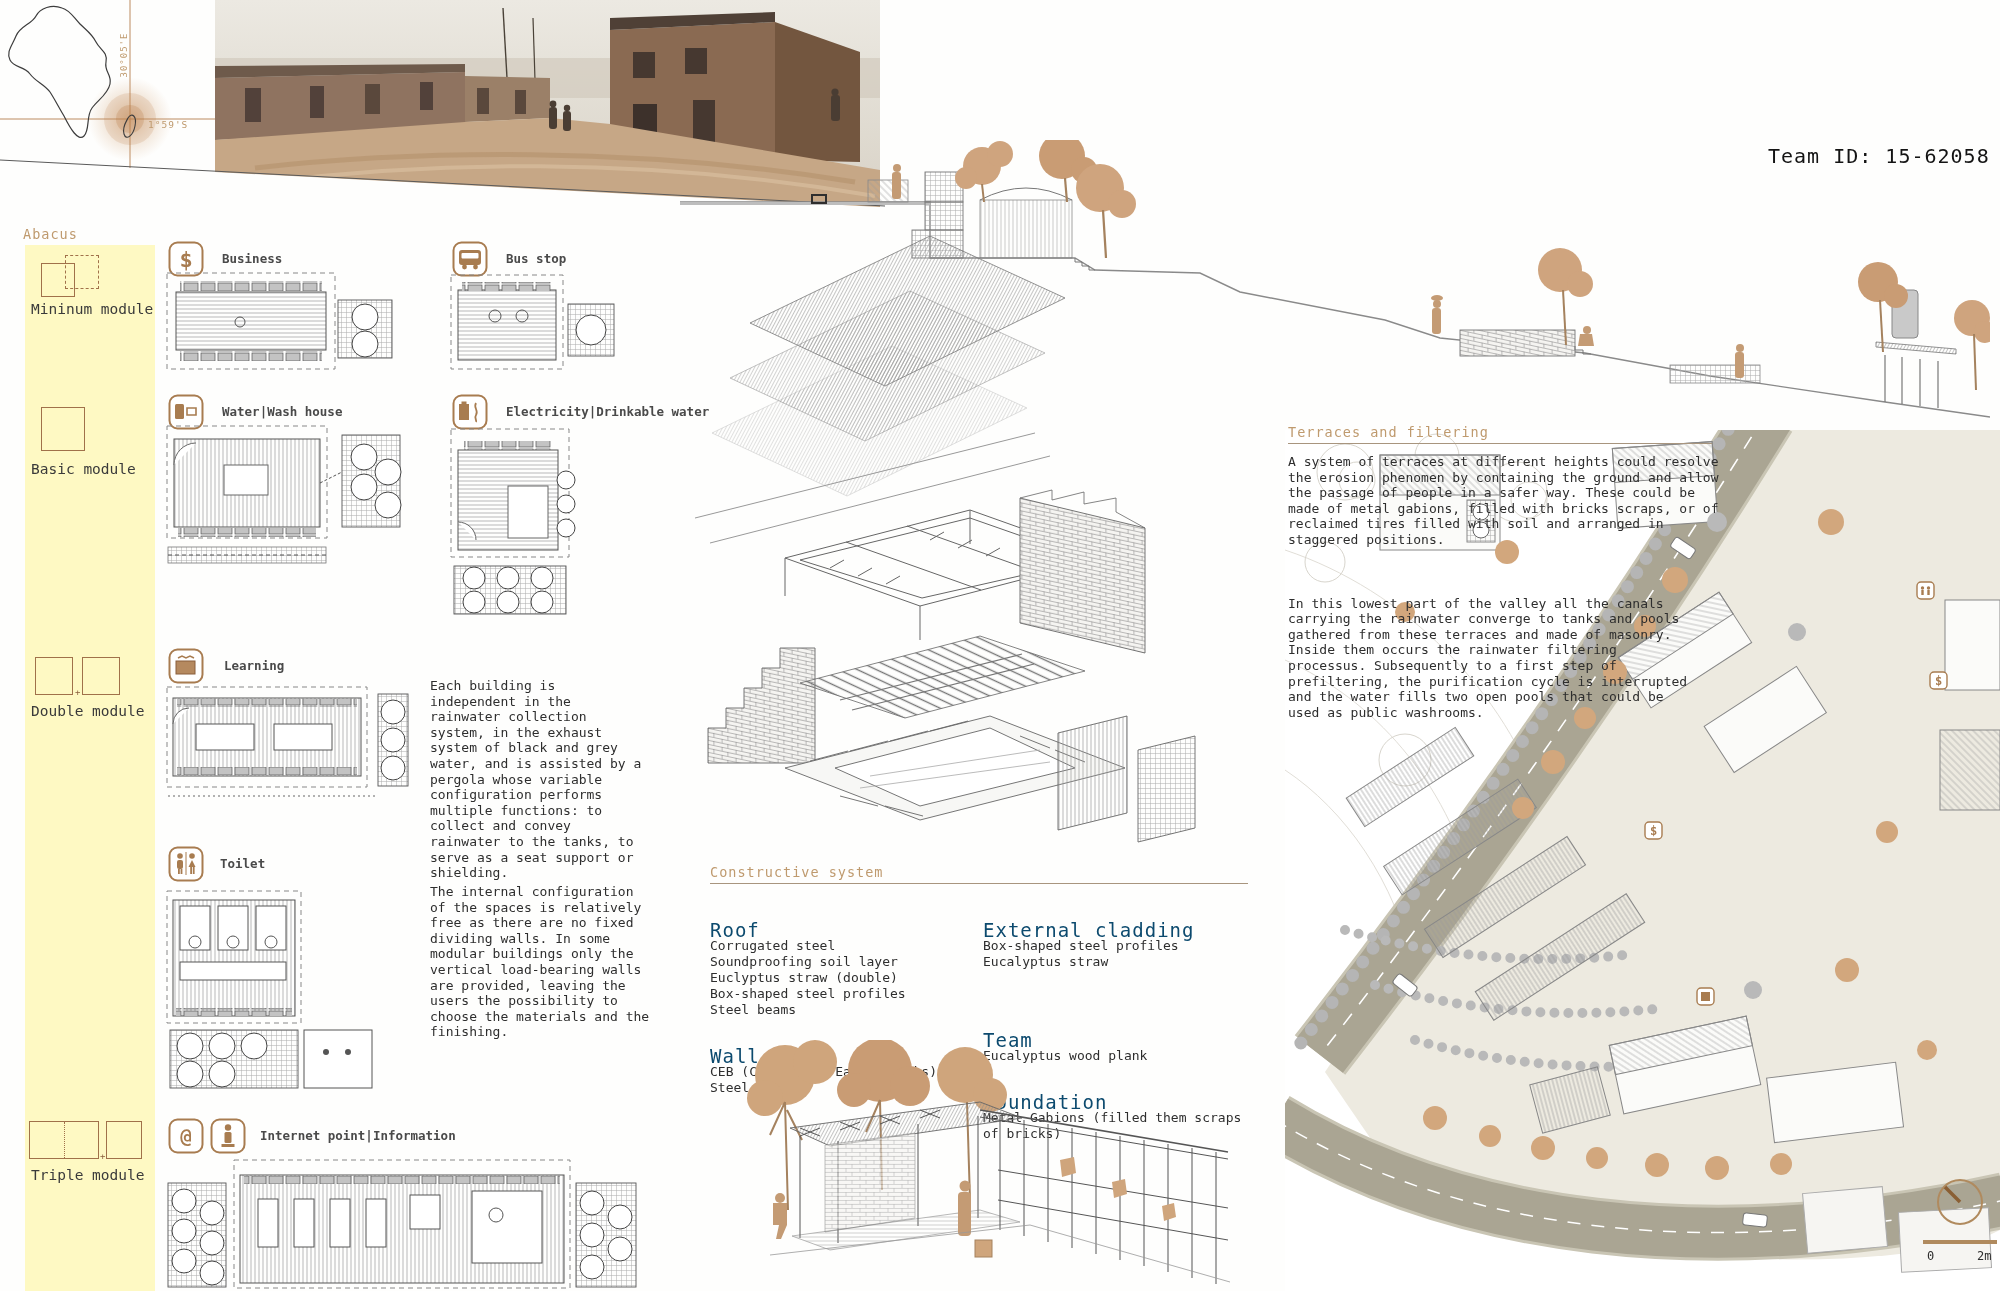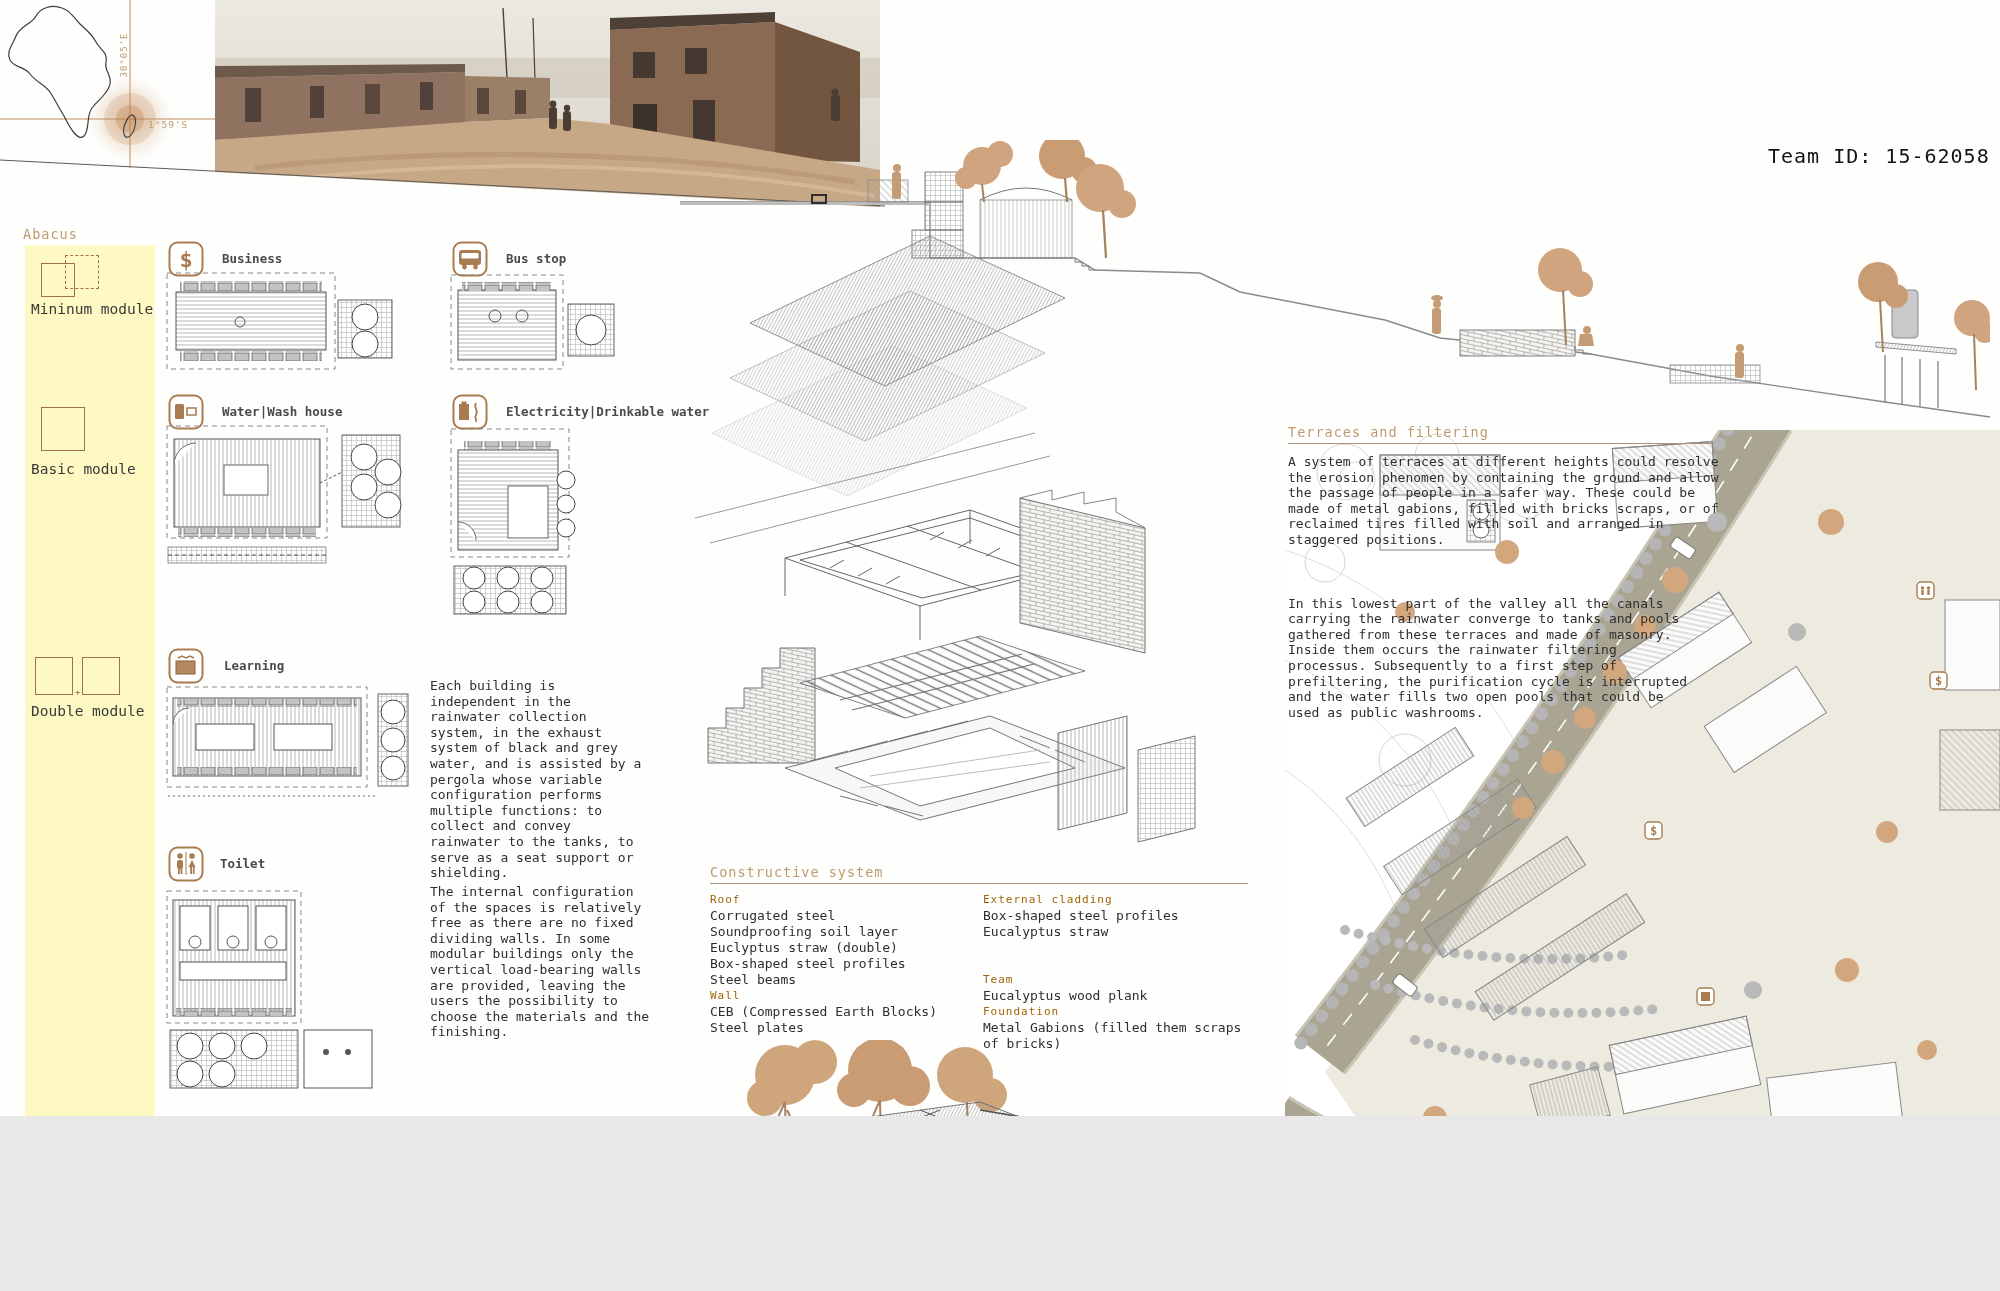--- a/index.html
+++ b/index.html
@@ -1,25 +1,25 @@
 <!DOCTYPE html>
 <html><head>
 <meta charset="utf-8">
 <style>
   html,body{margin:0;padding:0;background:#e8e8e8;}
-  #canvas{position:relative;width:2000px;height:1116px;background:#fefefd;overflow:hidden;
+  #canvas{position:relative;width:2000px;height:1291px;background:#fefefd;overflow:hidden;
           font-family:"DejaVu Sans Mono",monospace;}
   .abs{position:absolute;}
   .mono{font-family:"DejaVu Sans Mono",monospace;}
   .h-rule{border:0;border-top:1px solid #a8957e;margin:3px 0 0 0;}
   .para{font-size:13px;line-height:15.6px;color:#2e2e2e;white-space:pre-wrap;}
   .plan-label{font-size:12.5px;color:#4a4a4a;font-weight:bold;}
   .sec-head{font-size:13.5px;color:#bf9a6e;letter-spacing:1px;}
   .item{font-size:13px;line-height:16px;color:#2e2e2e;}
-  .group-head{font-size:11px;line-height:16px;color:#a16207;letter-spacing:1px;}
+  .group-head{font-size:19px;line-height:16px;color:#0c4a6e;letter-spacing:1px;margin-top:30px;}
   
   #sidebar{background:#fef9c3;}
   .sq{border:1.5px solid #a0714a;display:inline-block;box-sizing:border-box;}
   .sq-dash{border:1.5px dashed #a0714a;background:transparent;}
   .mod-label{font-size:14.5px;color:#3a3a3a;}
   .plus{font-size:9px;color:#8a5f3c;}
   
   .chip{width:36px;height:36px;display:block;}
   
   #logo{font-family:"Liberation Sans",sans-serif;font-weight:700;font-size:64px;

